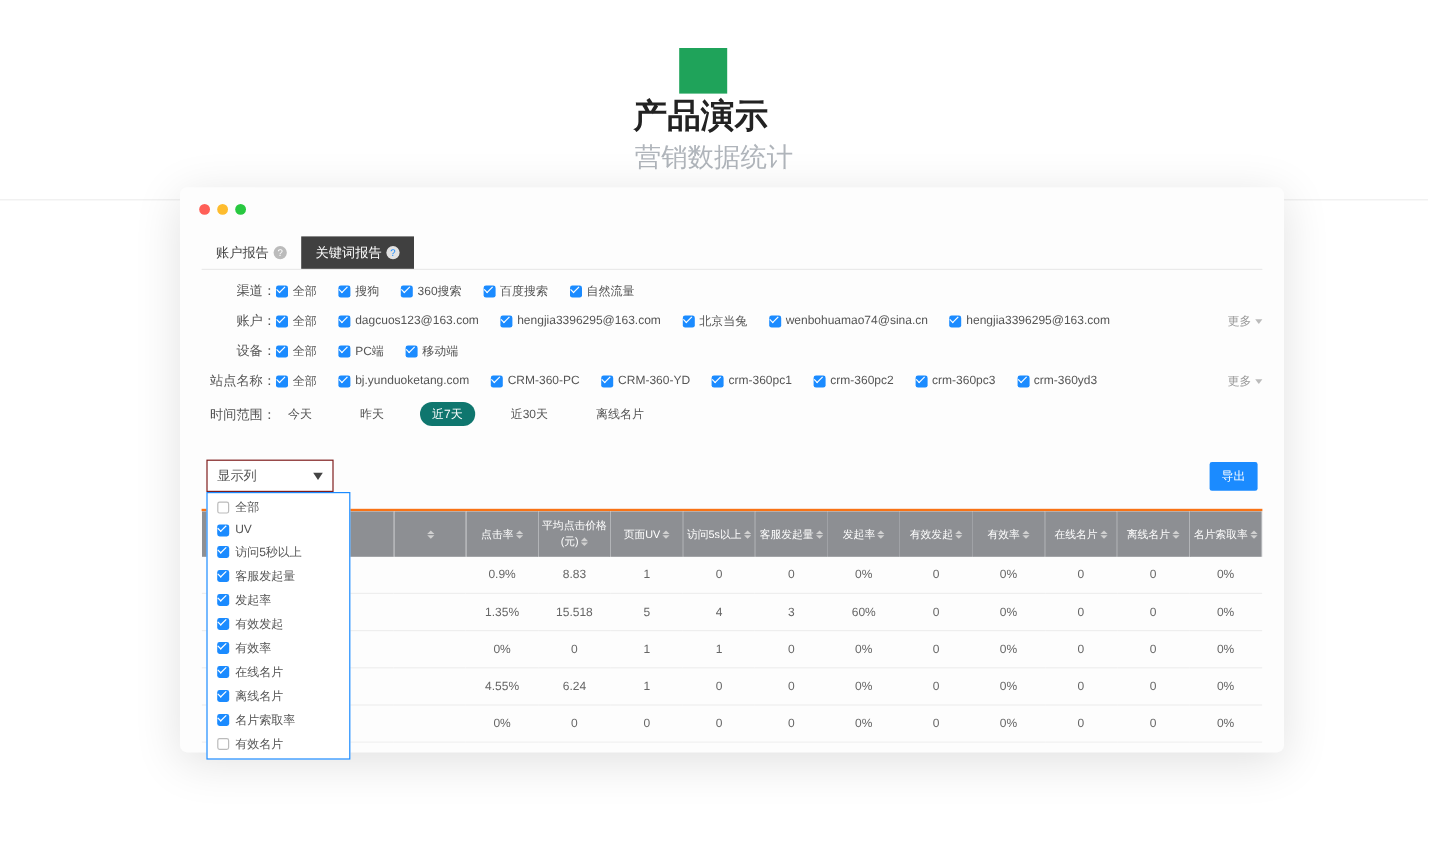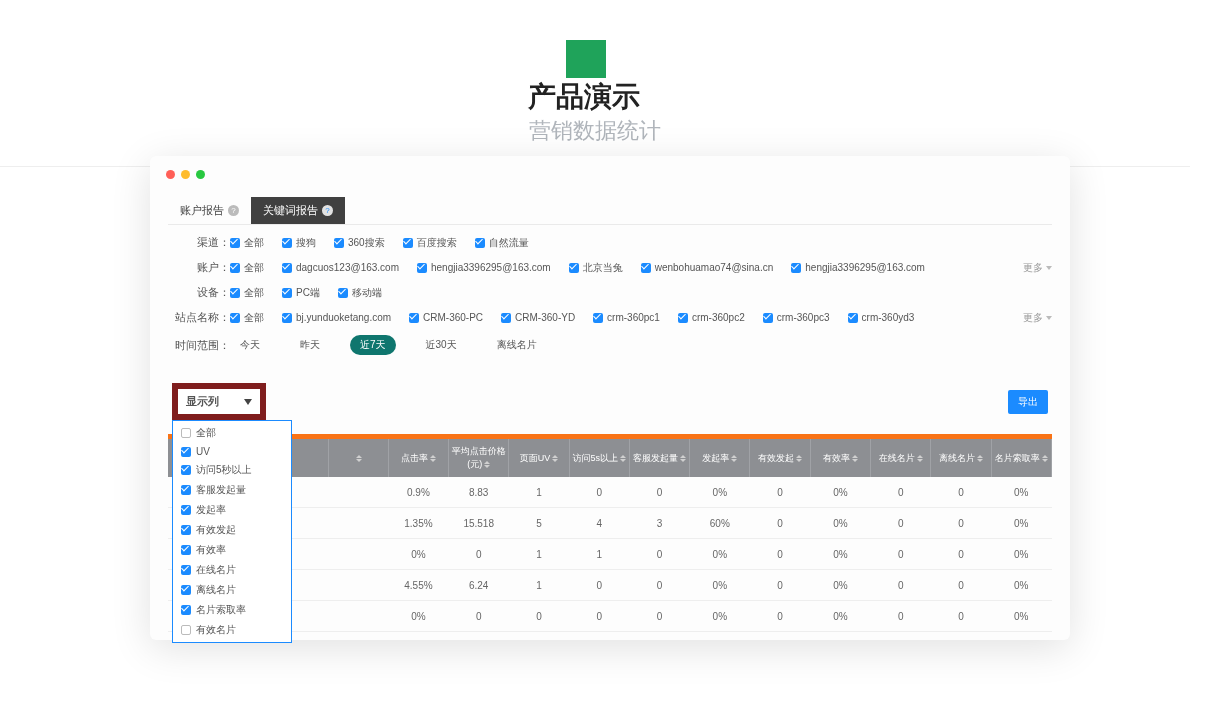--- a/index.html
+++ b/index.html
@@ -105,24 +105,24 @@
     margin-right: 20px; font-size: 10px; color: #555;
     padding: 3px 10px; border-radius: 10px;
   }
   .radio-row .item.active { background: #0f766e; color: #fff; }
   .action-bar {
     display:flex; align-items:center; margin-top: 28px;
     padding: 0 4px;
   }
   .dd-wrap { position: relative; }
   .dd-btn {
-    width: 94px; padding: 5px 8px;
-    border: 6px solid #7f1d1d; background:#fff;
+    width: 106px; padding: 5px 8px;
+    border: 1px solid #7f1d1d; background:#fff;
     font-size: 11px; color:#555;
-    display:flex; align-items:center; justify-content:space-between;font-weight:bold;
+    display:flex; align-items:center; justify-content:space-between;
   }
   .tri-down {
     width:0;height:0;border-left:4px solid transparent;
     border-right:4px solid transparent;border-top:6px solid #444;
   }
   .dd-list {
     position:absolute; left:0; top:100%;
     width: 120px; border:1px solid #1b8bff;
     background:#fff; z-index:5; padding: 2px 0;
   }
@@ -134,21 +134,21 @@
     width:3px; height:6px; border:solid #fff;
     border-width:0 1.5px 1.5px 0; transform:rotate(45deg);
   }
   .dd-item .cb.off { border:1px solid #bbb; }
   .export-btn {
     margin-left:auto; background:#1b8bff; color:#fff;
     font-size:10px; padding:5px 10px; border-radius:2px;
   }
   .tbl-wrap {
     margin-top: 14px; overflow:hidden;
-    border-top:5px solid #f97316;
+    border-top:2px solid #f97316;
   }
   table {
     border-collapse:collapse; width:100%;
     font-size:10px; color:#666; table-layout:fixed;
   }
   thead th {
     background:#8d8f93; color:#fff; font-weight:400;
     padding:6px 2px; font-size:9px;
     border-right:1px solid #a0a2a6;
     position:relative;

